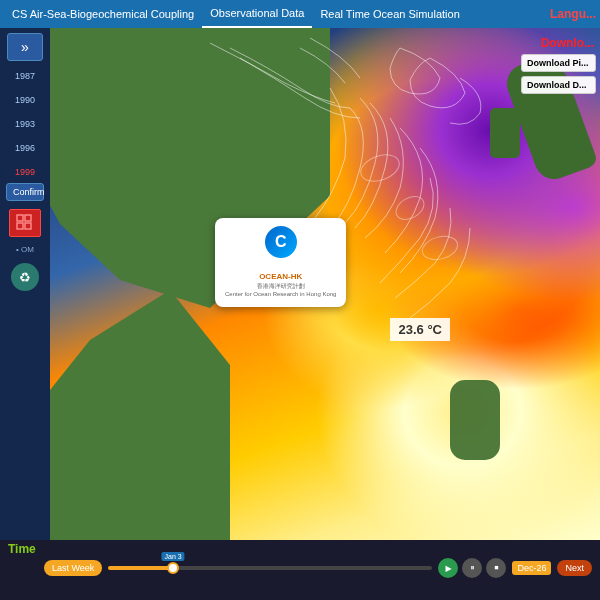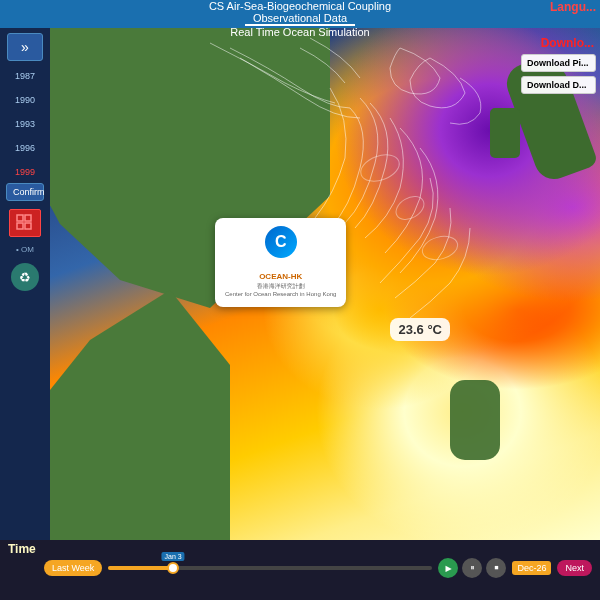--- a/index.html
+++ b/index.html
@@ -8,21 +8,20 @@
     
     .nav-bar {
       position: absolute;
       top: 0; left: 0; right: 0;
       height: 28px;
       background: #1a6faf;
       display: flex;
       align-items: center;
       z-index: 100;
       padding: 0 4px;
-      flex-direction: column;
     }
     .nav-item {
       color: white;
       font-size: 11px;
       padding: 0 8px;
       cursor: pointer;
       white-space: nowrap;
       height: 100%;
       display: flex;
       align-items: center;
@@ -229,21 +228,21 @@
       text-align: center;
       margin-top: 2px;
       line-height: 1.3;
     }
 
     
     .temp-tooltip {
       position: absolute;
       top: 290px; right: 150px;
       background: rgba(255,255,255,0.9);
-      border-radius: 8px;
+      border-radius: 0;
       padding: 4px 8px;
       font-size: 13px;
       font-weight: bold;
       color: #333;
       z-index: 60;
     }
 
     
     .right-panel {
       position: absolute;
@@ -280,21 +279,21 @@
     
     .time-bar {
       position: absolute;
       bottom: 0; left: 0; right: 0;
       height: 60px;
       background: #1a1a2e;
       z-index: 100;
       padding: 2px 8px;
     }
     .time-label {
-      color: #fef9c3;
+      color: #84cc16;
       font-size: 12px;
       font-weight: bold;
       margin-bottom: 2px;
     }
     .time-controls {
       display: flex;
       align-items: center;
       gap: 6px;
       padding-left: 36px;
     }
@@ -302,21 +301,21 @@
       background: #f5a623;
       color: white;
       border: none;
       border-radius: 10px;
       padding: 3px 8px;
       font-size: 9px;
       cursor: pointer;
       white-space: nowrap;
     }
     .time-btn.next {
-      background: #be185d;
+      background: #c2410c;
     }
     .time-slider-container {
       flex: 1;
       position: relative;
       height: 20px;
       display: flex;
       align-items: center;
     }
     .time-slider-track {
       width: 100%;

